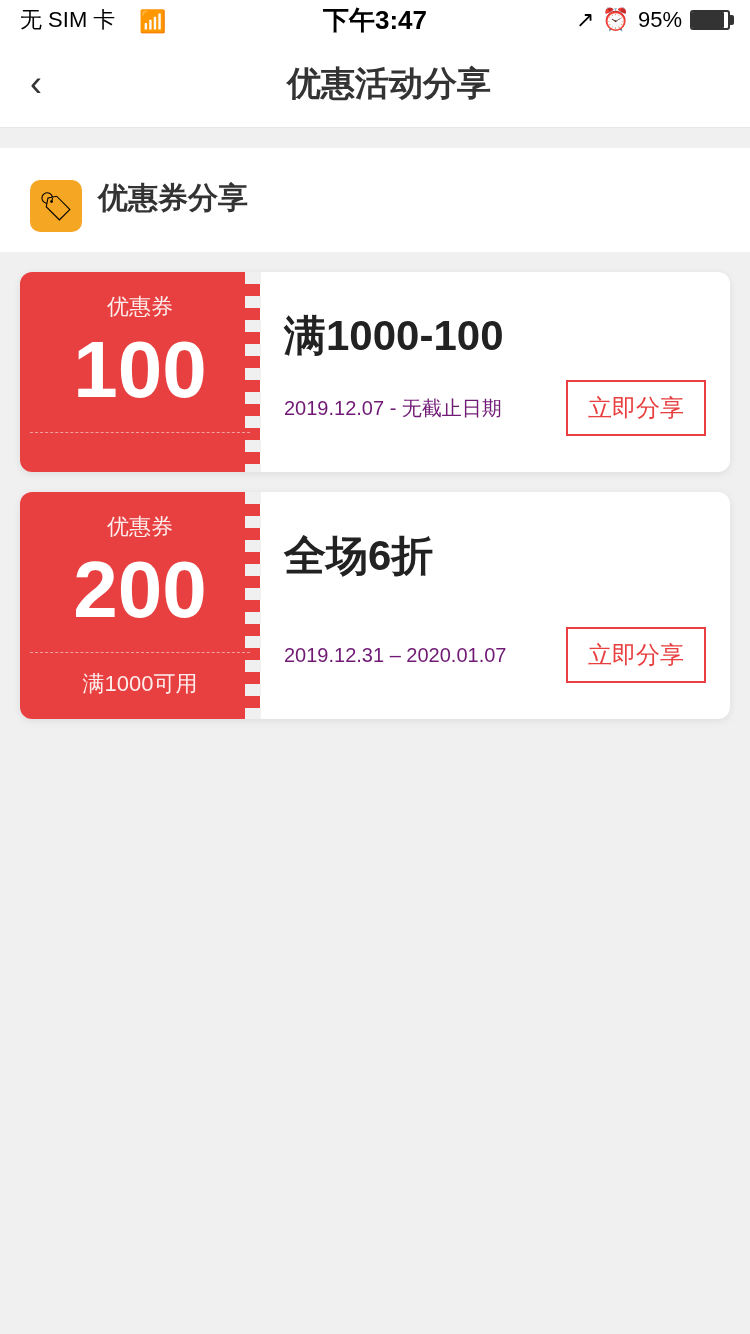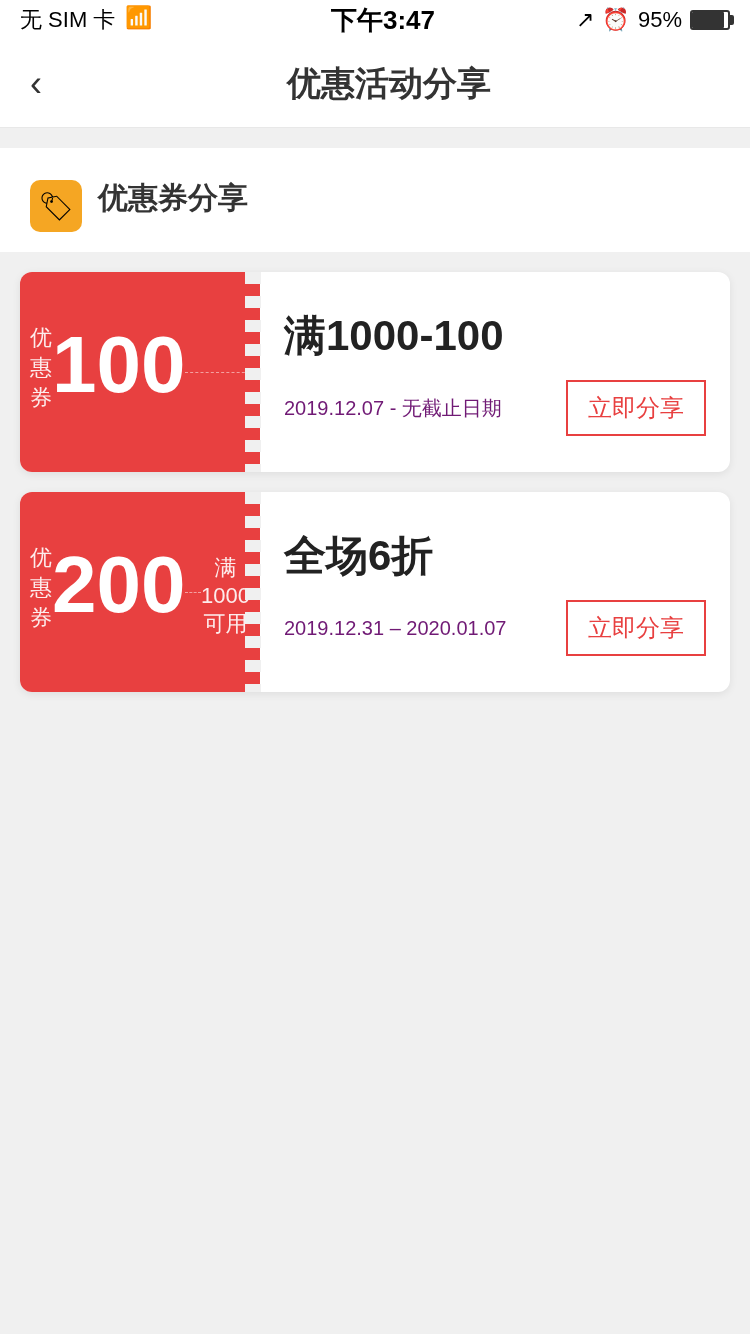--- a/index.html
+++ b/index.html
@@ -19,31 +19,30 @@
       background: #fff;
       display: flex;
       align-items: center;
       justify-content: space-between;
       padding: 0 20px;
       font-size: 24px;
       font-weight: 500;
     }
     .status-left {
       display: flex;
-      align-items: flex-start;
-      gap: 10px;
+      align-items: flex-end;
+      gap: 24px;
       font-size: 22px;
     }
     .status-center {
       font-size: 26px;
       font-weight: 600;
       position: absolute;
       left: 50%;
       transform: translateX(-50%);
-      margin-left: 8px;
     }
     .status-right {
       display: flex;
       align-items: center;
       gap: 8px;
       font-size: 22px;
     }
     .battery-icon {
       width: 40px;
       height: 20px;
@@ -145,21 +144,21 @@
       display: flex;
       box-shadow: 0 2px 8px rgba(0,0,0,0.08);
     }
 
     
     .coupon-left {
       background: #e84040;
       width: 240px;
       flex-shrink: 0;
       display: flex;
-      flex-direction: row;
+      flex-direction: column;
       align-items: center;
       padding: 20px 10px;
       position: relative;
     }
     .coupon-left::after {
       content: '';
       position: absolute;
       right: -1px;
       top: 0;
       height: 100%;

